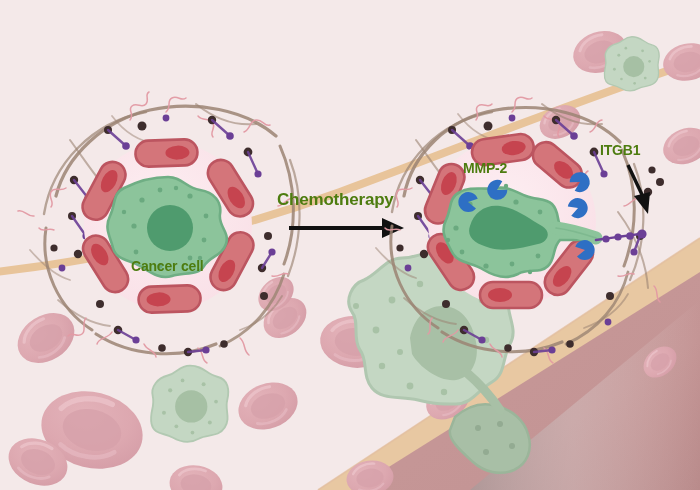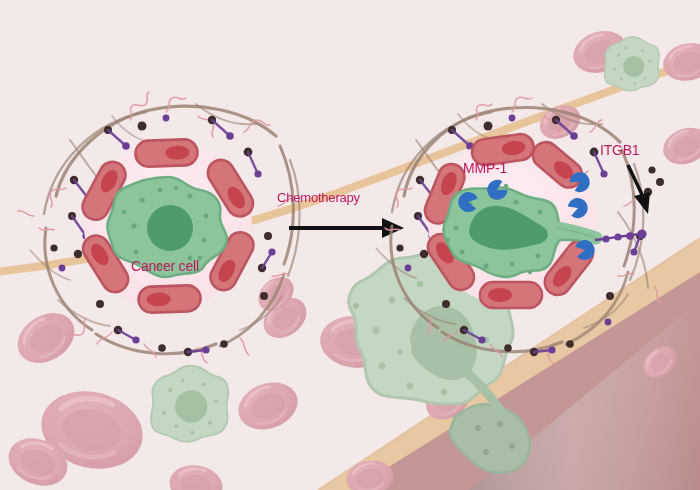--- a/index.html
+++ b/index.html
@@ -7,26 +7,26 @@
   body{
     width:700px;height:490px;overflow:hidden;
     font-family:"Liberation Sans", sans-serif;
     background:#f4e9e9;
   }
   #stage{position:relative;width:700px;height:490px;}
   #stage svg{display:block;position:absolute;top:0;left:0;}
   .lbl{
     position:absolute;
     font-family:"Liberation Sans", sans-serif;
-    font-weight:normal;
-    color:#be185d;
+    font-weight:bold;
+    color:#4d7c0f;
     white-space:nowrap;
     letter-spacing:-0.2px;
   }
-  #label-chemotherapy{left:277px;top:190px;font-size:13px;}
+  #label-chemotherapy{left:277px;top:190px;font-size:17px;}
   #label-cancer-cell{left:131px;top:258px;font-size:14px;text-align:center;}
   #label-mmp2{left:463px;top:160px;font-size:14px;}
   #label-itgb1{left:600px;top:142px;font-size:14px;}
 </style>
 </head>
 <body>
 
 <div id="stage">
 
 <svg width="700" height="490" viewBox="0 0 700 490" xmlns="http://www.w3.org/2000/svg">
@@ -474,17 +474,17 @@
       <line x1="628" y1="165" x2="645" y2="201" stroke="#111111" stroke-width="3.4"></line>
       <path d="M 634 196 L 648 214 L 650 192 Z" fill="#111111"></path>
     </g>
   </g>
 </svg>
 
 <div class="lbl" id="label-chemotherapy">Chemotherapy</div>
 
 <div class="lbl" id="label-cancer-cell">Cancer cell</div>
 
-<div class="lbl" id="label-mmp2">MMP-1</div>
+<div class="lbl" id="label-mmp2">MMP-2</div>
 
 <div class="lbl" id="label-itgb1">ITGB1</div>
 
 </div>
 
 </body></html>

